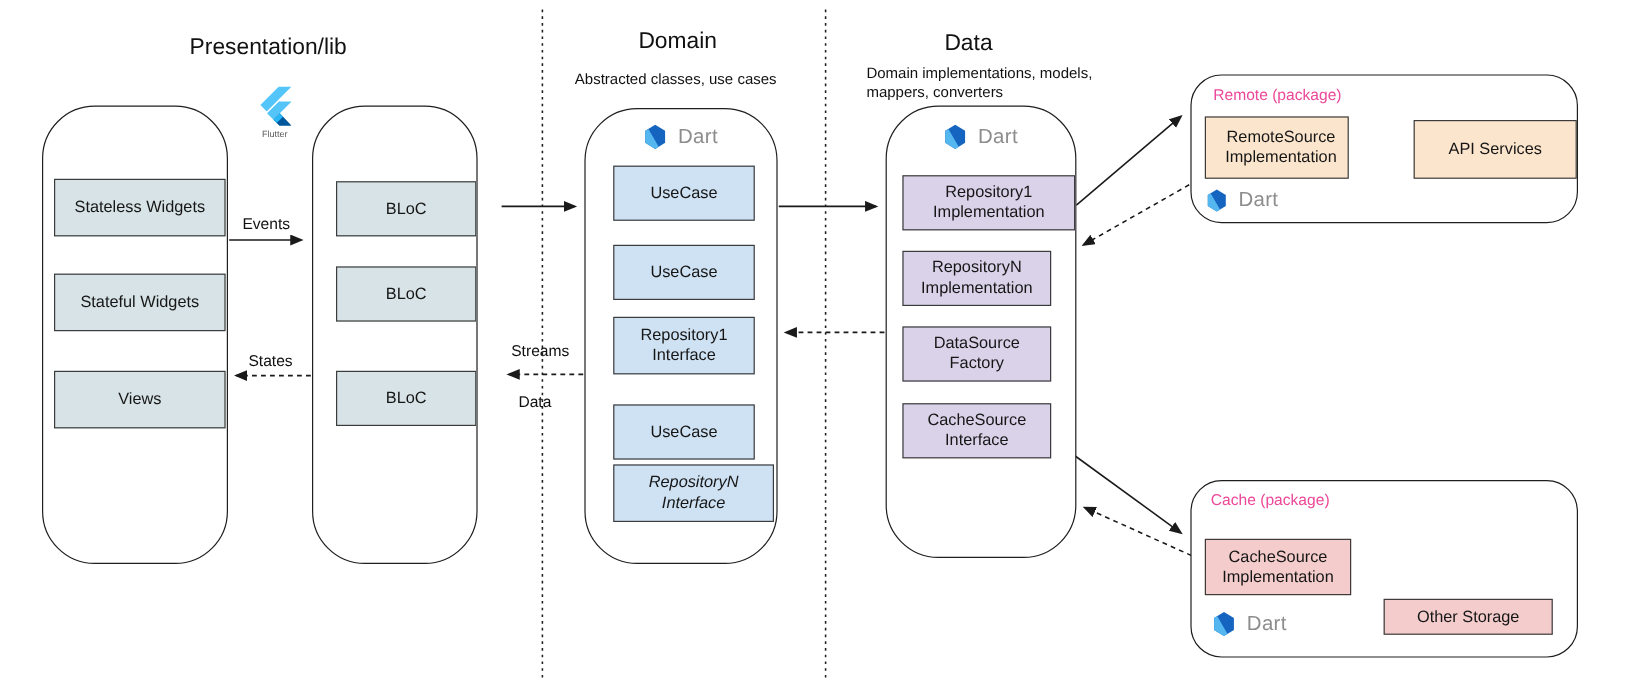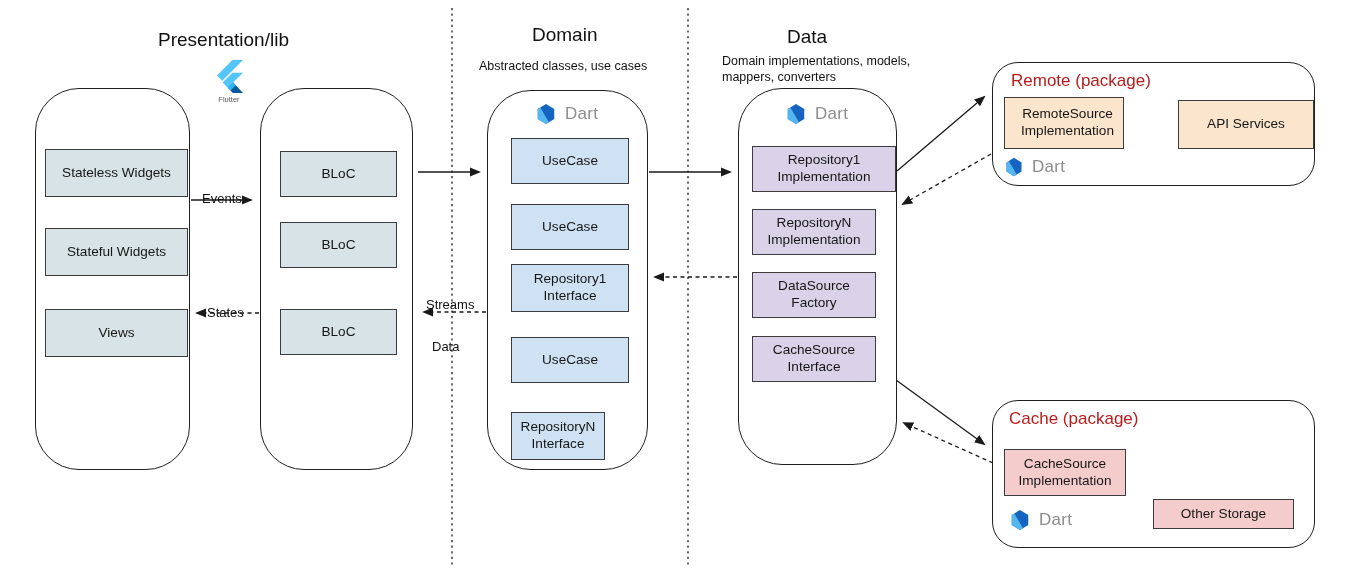--- a/index.html
+++ b/index.html
@@ -15,30 +15,30 @@
 
   .box{position:absolute;display:flex;align-items:center;justify-content:center;text-align:center;
        font-size:13.6px;line-height:1.25;color:#161616;border:1.4px solid #3c3c3c;box-sizing:border-box;
        padding:2px 6px;}
   .box.pres{background:var(--presentation-box,#d7e3e6);}
   .box.dom{background:var(--domain-box,#cfe2f3);}
   .box.dat{background:var(--data-box,#d9d2e9);}
   .box.rem{background:var(--remote-box,#fce5cd);}
   .box.cac{background:var(--cache-box,#f4cccc);}
 
-  .arrow-label{position:absolute;font-size:13px;color:#111;white-space:nowrap;margin-top:12px;}
+  .arrow-label{position:absolute;font-size:13px;color:#111;white-space:nowrap;}
 
   .dart-row{position:absolute;display:flex;align-items:center;gap:8px;}
   .dart-row .dart-text{font-size:17px;color:var(--dart-label,#8d8d8d);letter-spacing:.3px;}
   .dart-row svg{display:block;}
 
   .flutter-wrap{position:absolute;display:flex;flex-direction:column;align-items:center;gap:2px;}
   .flutter-wrap .flutter-text{font-size:7.5px;color:#5a5a5a;}
 
-  .pkg-label{position:absolute;font-size:17px;color:#b91c1c;white-space:nowrap;}
+  .pkg-label{position:absolute;font-size:13px;color:#ec4899;white-space:nowrap;}
 </style>
 </head>
 <body>
 
 <div class="stage">
 
   <svg class="arrows" viewBox="0 0 1358 579">
     <defs>
       <marker id="ah" orient="auto" markerWidth="9" markerHeight="8" refX="7" refY="3.5">
         <path d="M0,0 L8.5,3.5 L0,7 Z" fill="#1a1a1a"></path>
@@ -73,37 +73,37 @@
     <line x1="1149" y1="140" x2="1134" y2="140" stroke="#1a1a1a" stroke-width="1.3" stroke-dasharray="3,2.5" marker-end="url(#ah)"></line>
 
     <line x1="1128" y1="466" x2="1147" y2="434" stroke="#1a1a1a" stroke-width="1.3" marker-end="url(#ah)"></line>
     <line x1="1151" y1="425" x2="1072" y2="444" stroke="#1a1a1a" stroke-width="1.3" stroke-dasharray="4,3.5" marker-end="url(#ah)"></line>
     <line x1="1128" y1="473" x2="1147" y2="505" stroke="#1a1a1a" stroke-width="1.3" marker-end="url(#ah)"></line>
     <line x1="1151" y1="511" x2="1072" y2="498" stroke="#1a1a1a" stroke-width="1.3" stroke-dasharray="4,3.5" marker-end="url(#ah)"></line>
   </svg>
 
   <div class="layer-title" style="left:158px;top:29px;">Presentation/lib</div>
 
-  <div class="flutter-wrap" style="left:209px;top:60px;width:40px;">
+  <div class="flutter-wrap" style="left:209px;top:72px;width:40px;">
     <svg width="27" height="33" viewBox="0 0 28 34">
       <polygon points="17,0 1,16 6.5,21.5 28,0" fill="var(--flutter-light-blue,#54c5f8)"></polygon>
       <polygon points="17,13 6.8,23.2 12.3,28.7 28,13" fill="var(--flutter-light-blue,#54c5f8)"></polygon>
       <polygon points="12.3,28.7 17.5,34 28,34 17.8,23.2" fill="var(--flutter-dark-blue,#01579b)"></polygon>
       <polygon points="12.3,28.7 17.8,23.2 20.6,26.1 15.1,31.5" fill="var(--flutter-mid-blue,#29b6f6)"></polygon>
     </svg>
     <span class="flutter-text">Flutter</span>
   </div>
 
   <div class="panel" style="left:35px;top:88px;width:155px;height:382px;">
     <div class="box pres" style="left:9px;top:60px;width:143px;height:48px;">Stateless Widgets</div>
     <div class="box pres" style="left:9px;top:139px;width:143px;height:48px;">Stateful Widgets</div>
     <div class="box pres" style="left:9px;top:220px;width:143px;height:48px;">Views</div>
   </div>
 
-  <div class="panel" style="left:260px;top:88px;width:153px;height:382px;">
+  <div class="panel" style="left:260px;top:88px;width:138px;height:382px;">
     <div class="box pres" style="left:19px;top:62px;width:117px;height:46px;">BLoC</div>
     <div class="box pres" style="left:19px;top:133px;width:117px;height:46px;">BLoC</div>
     <div class="box pres" style="left:19px;top:220px;width:117px;height:46px;">BLoC</div>
   </div>
 
   <div class="arrow-label" style="left:202px;top:179px;">Events</div>
   <div class="arrow-label" style="left:207px;top:293px;">States</div>
   <div class="arrow-label" style="left:426px;top:285px;">Streams</div>
   <div class="arrow-label" style="left:432px;top:327px;">Data</div>
 
@@ -115,21 +115,21 @@
       <svg width="22" height="22" viewBox="0 0 24 24">
         <polygon points="12,1 21,6.5 21,17.5 12,23 3,17.5 3,6.5" fill="var(--dart-dark-blue,#1565c0)"></polygon>
         <polygon points="3,6.5 3,17.5 12,23 15.2,21 5.8,4.8" fill="var(--dart-light-blue,#55b7f0)"></polygon>
       </svg>
       <span class="dart-text">Dart</span>
     </div>
     <div class="box dom" style="left:23px;top:47px;width:118px;height:46px;">UseCase</div>
     <div class="box dom" style="left:23px;top:113px;width:118px;height:46px;">UseCase</div>
     <div class="box dom" style="left:23px;top:173px;width:118px;height:48px;">Repository1 Interface</div>
     <div class="box dom" style="left:23px;top:246px;width:118px;height:46px;">UseCase</div>
-    <div class="box dom" style="left:23px;top:321px;width:94px;height:48px;">RepositoryN Interface</div>
+    <div class="box dom" style="left:23px;top:296px;width:134px;height:48px;font-style:italic;">RepositoryN Interface</div>
   </div>
 
   <div class="layer-title" style="left:787px;top:26px;">Data</div>
   <div class="layer-subtitle" style="left:722px;top:54px;">Domain implementations, models,</div>
   <div class="layer-subtitle" style="left:722px;top:70px;">mappers, converters</div>
 
   <div class="panel" style="left:738px;top:88px;width:159px;height:377px;">
     <div class="dart-row" style="left:46px;top:14px;">
       <svg width="22" height="22" viewBox="0 0 24 24">
         <polygon points="12,1 21,6.5 21,17.5 12,23 3,17.5 3,6.5" fill="var(--dart-dark-blue,#1565c0)"></polygon>

